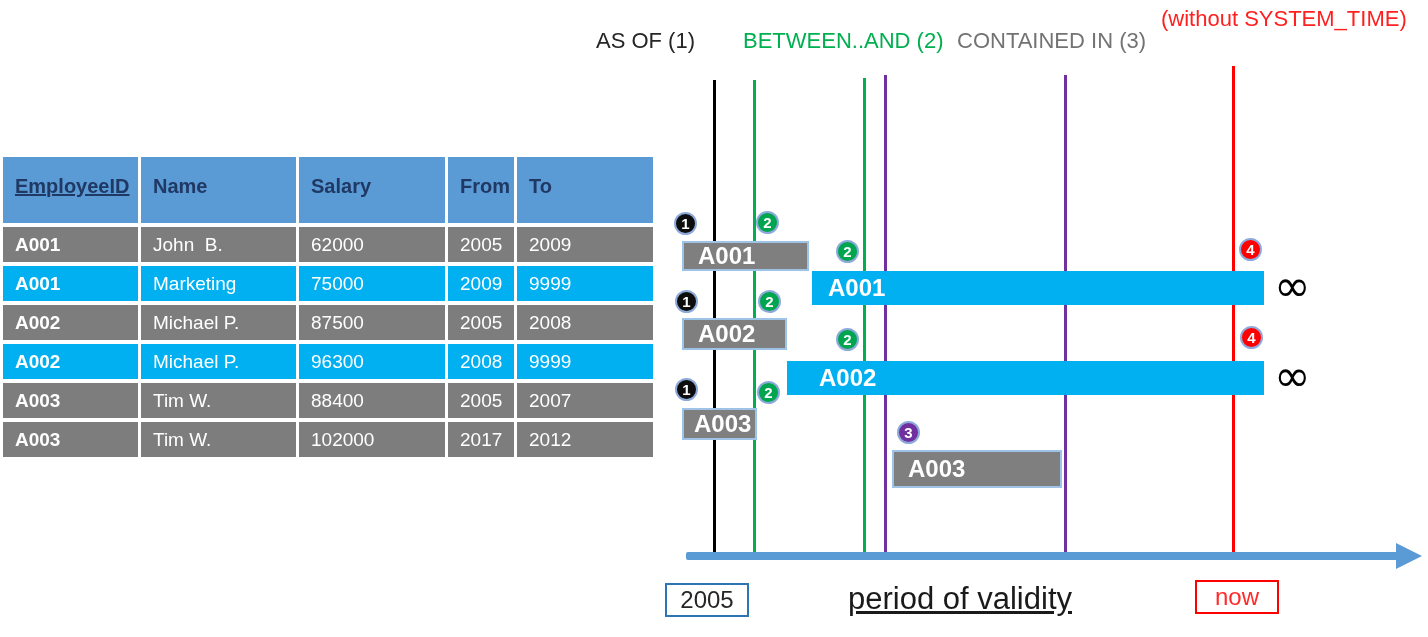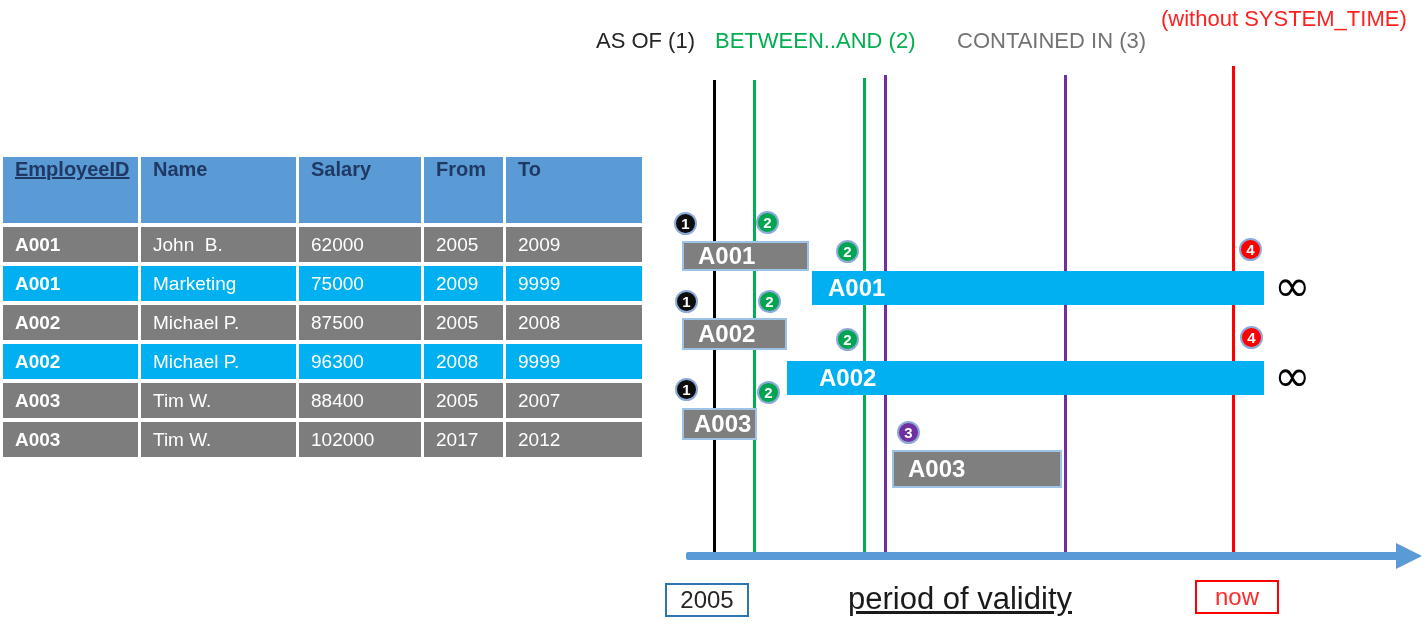--- a/index.html
+++ b/index.html
@@ -2,23 +2,23 @@
 <html><head>
 <meta charset="utf-8">
 <style>
   html,body{margin:0;padding:0;background:#fff;}
   .canvas{position:relative;width:1428px;height:637px;background:#ffffff;
           font-family:"Liberation Sans",sans-serif;overflow:hidden;}
 
   
   .emp-table{position:absolute;left:0px;top:153px;border-collapse:separate;border-spacing:3px 4px;}
   .emp-table th{background:#5B9BD5;color:#1F3864;font-weight:bold;font-size:20px;
-                text-align:left;vertical-align:top;padding:1px 0 0 12px;height:66px;box-sizing:border-box;}
-  .emp-table th.c0{width:135px}.emp-table th.c1{width:155px}.emp-table th.c2{width:122px}
-  .emp-table th.c3{width:79px}.emp-table th.c4{width:136px}
+                text-align:left;vertical-align:top;padding:18px 0 0 12px;height:66px;box-sizing:border-box;}
+  .emp-table th.c0{width:135px}.emp-table th.c1{width:155px}.emp-table th.c2{width:146px}
+  .emp-table th.c3{width:66px}.emp-table th.c4{width:136px}
   .emp-table th.underline span{text-decoration:underline;}
   .emp-table td{color:#ffffff;font-size:19px;height:35px;padding:0 0 0 12px;
                 vertical-align:middle;box-sizing:border-box;white-space:pre;}
   .emp-table tr.gray td{background:#7D7D7D;}
   .emp-table tr.cyan td{background:#00B0F0;}
   .emp-table td:first-child{font-weight:bold;}
 
   
   .legend-item{position:absolute;font-size:22px;line-height:26px;white-space:nowrap;}
 
@@ -100,21 +100,21 @@
           <td>A003</td>
           <td>Tim W.</td>
           <td>102000</td>
           <td>2017</td>
           <td>2012</td>
         </tr>
       </tbody>
   </table>
 
   <div class="legend-item" style="left:596px;top:28px;color:#262626;">AS OF (1)</div>
-  <div class="legend-item" style="left:715px;top:28px;color:#00B050;">BETWEEN..AND (2)</div>
+  <div class="legend-item" style="left:743px;top:28px;color:#00B050;">BETWEEN..AND (2)</div>
   <div class="legend-item" style="left:957px;top:28px;color:#737373;">CONTAINED IN (3)</div>
   <div class="legend-item" style="left:1161px;top:6px;color:#FF1F1F;">
     <div>(without SYSTEM_TIME)</div>
   </div>
 
   <div id="diagram-layer">
       <div class="vline" style="left: 713px; top: 80px; height: 477px; background: rgb(0, 0, 0);"></div>
       <div class="vline" style="left: 753px; top: 80px; height: 477px; background: rgb(0, 176, 80);"></div>
       <div class="vline" style="left: 863px; top: 78px; height: 479px; background: rgb(0, 176, 80);"></div>
       <div class="vline" style="left: 884px; top: 75px; height: 482px; background: rgb(112, 48, 160);"></div>

